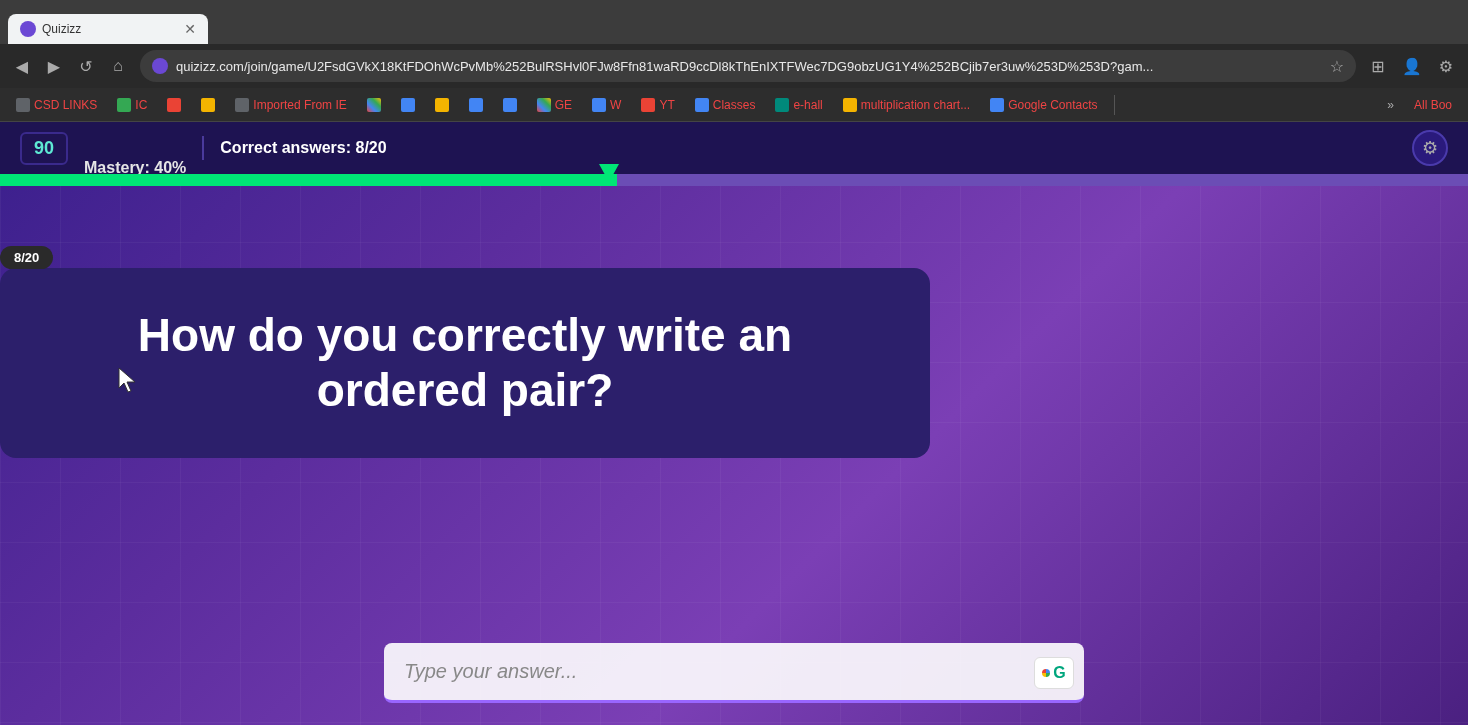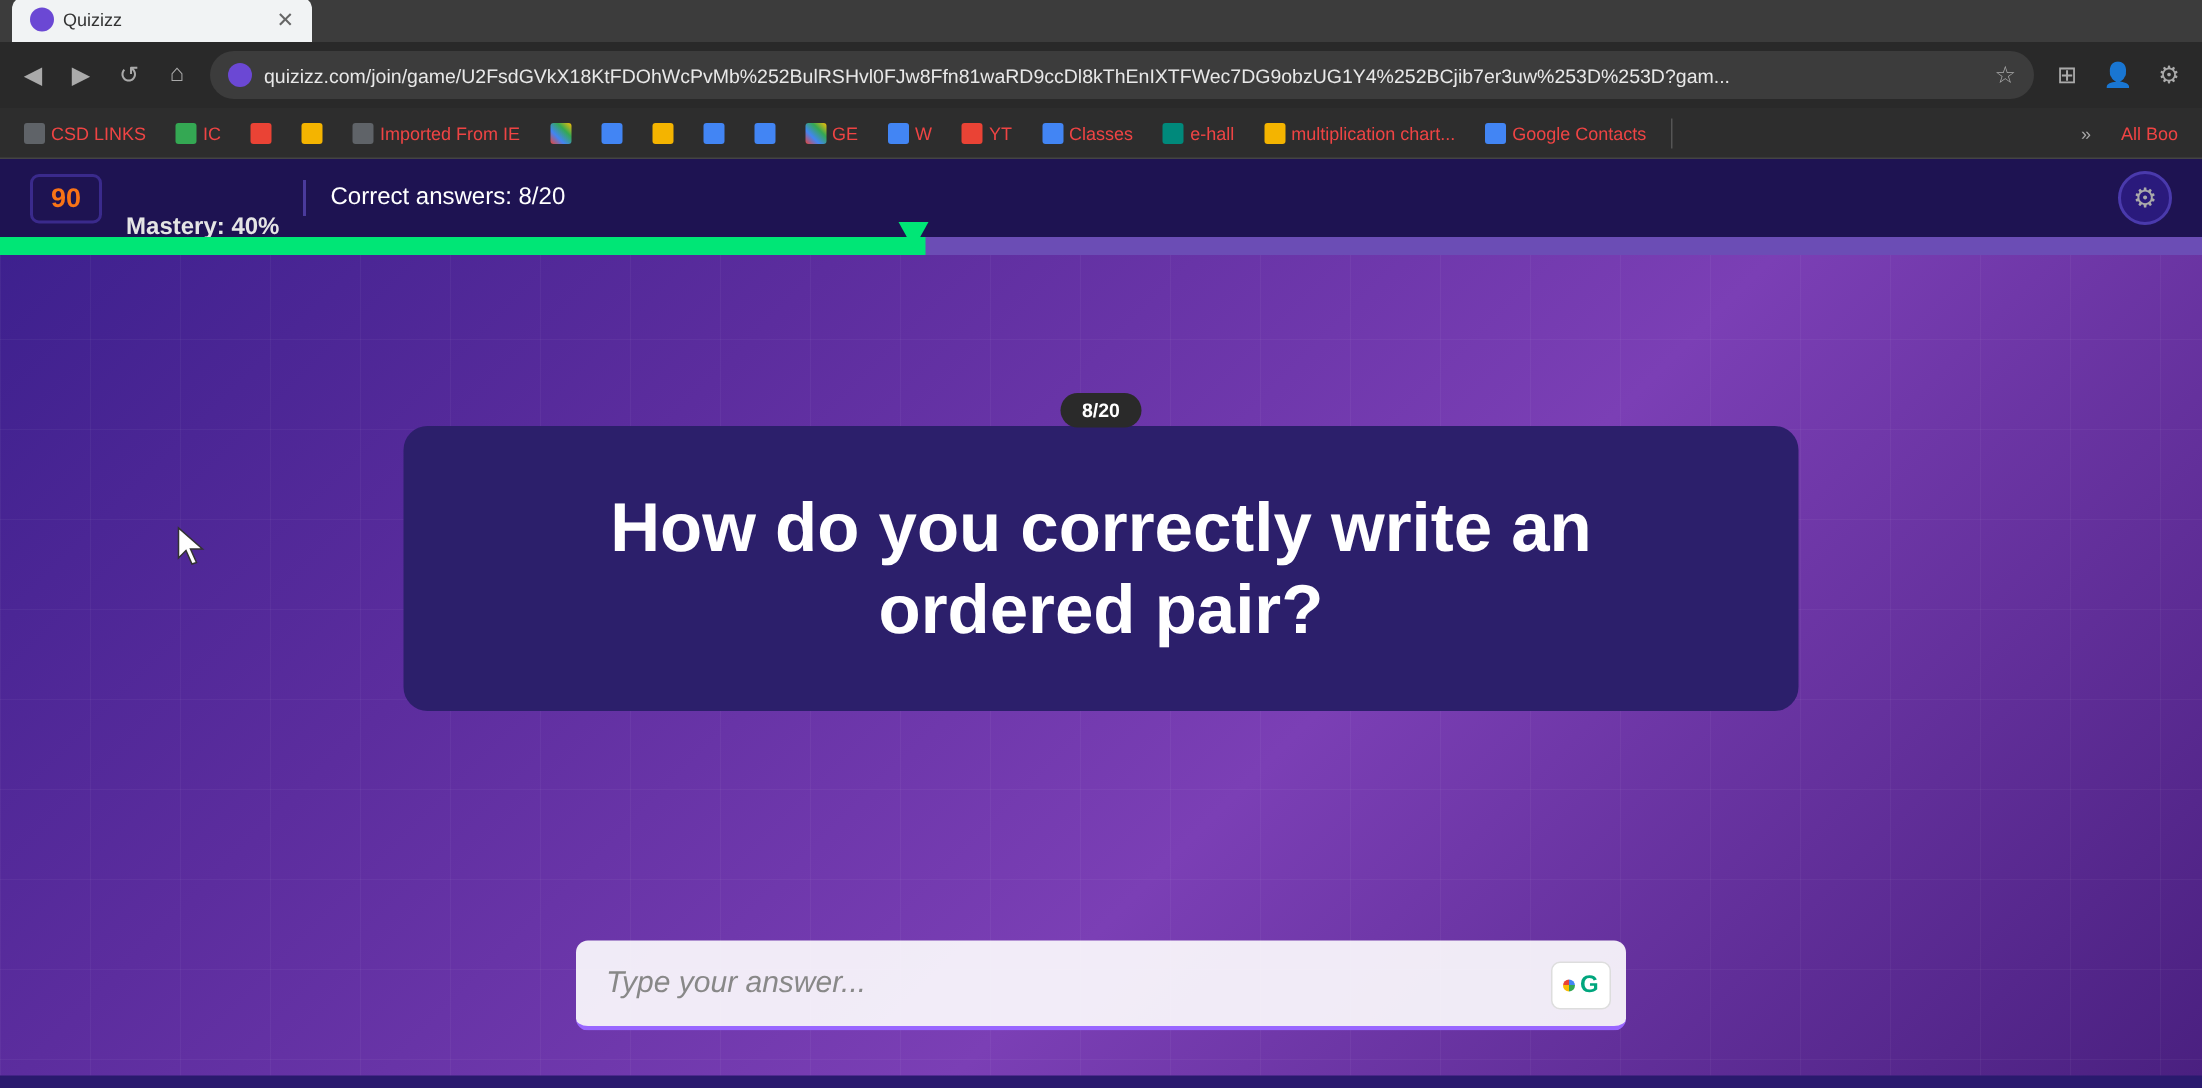--- a/index.html
+++ b/index.html
@@ -6,21 +6,21 @@
     body {
       width: 1468px;
       height: 725px;
       overflow: hidden;
       font-family: Arial, sans-serif;
       background: #2a1a6e;
     }
 
     
     .tab-bar {
-      height: 28px;
+      height: 44px;
       background: #3c3c3c;
       display: flex;
       align-items: flex-end;
       padding: 0 8px;
       gap: 2px;
     }
 
     .browser-tab {
       height: 30px;
       background: #f1f3f4;
@@ -221,42 +221,42 @@
       align-items: center;
       padding: 0 20px;
       gap: 16px;
     }
 
     .score-badge {
       background: #1e1352;
       border: 2px solid #3a2a8c;
       border-radius: 6px;
       padding: 4px 12px;
-      color: #f97316;
+      color: #5eead4;
       font-size: 18px;
       font-weight: bold;
     }
 
     .mastery-text {
       color: #e5e5e5;
       font-size: 16px;
       font-weight: 700;
       margin-top: 39px;
     }
 
     .divider-line {
       width: 2px;
       height: 24px;
       background: #4a3a9c;
     }
 
     .correct-answers-text {
       color: white;
       font-size: 16px;
-      font-weight: 400;
+      font-weight: 700;
     }
 
     .settings-btn {
       margin-left: auto;
       width: 36px;
       height: 36px;
       border-radius: 50%;
       background: #2a1a7c;
       border: 2px solid #4a3aac;
       display: flex;
@@ -292,22 +292,22 @@
       border-right: 10px solid transparent;
       border-top: 18px solid #00e676;
     }
 
     
     .game-content {
       position: relative;
       z-index: 5;
       display: flex;
       flex-direction: column;
-      align-items: center;
-      padding-top: 92px;
+      align-items: flex-start;
+      padding-top: 60px;
       gap: 0;
     }
 
     .question-number-badge {
       background: #2a2a2a;
       color: white;
       font-size: 13px;
       font-weight: bold;
       padding: 4px 14px;
       border-radius: 20px;

